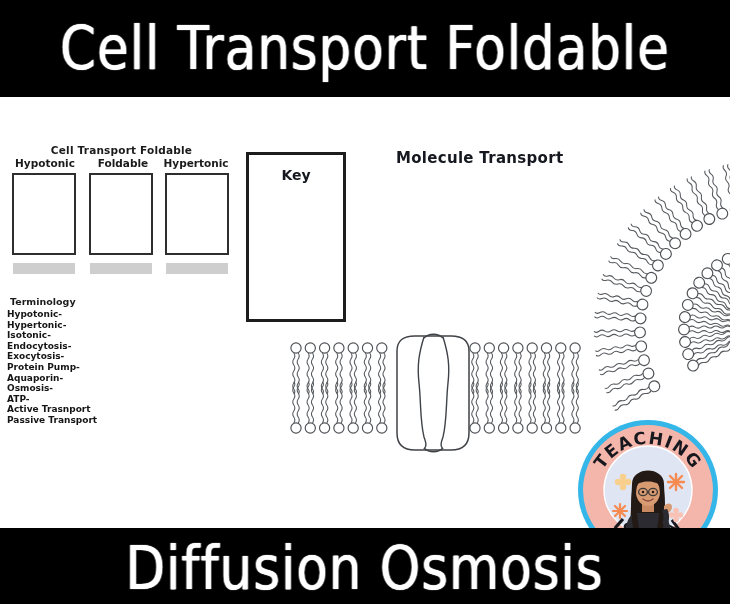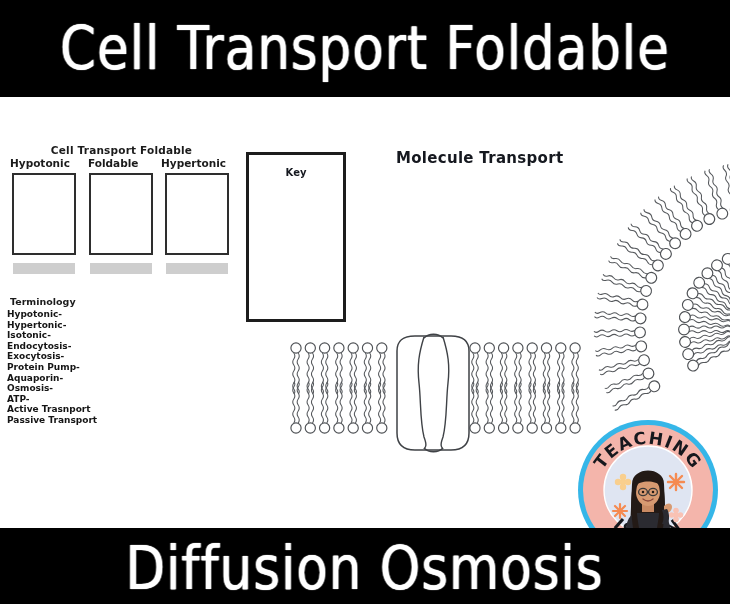--- a/index.html
+++ b/index.html
@@ -69,20 +69,21 @@
     text-align:center;
     font-size:10.5px;
     font-weight:bold;
     color:#1b1b1b;
     letter-spacing:0.2px;
   }
   .col-label{
     position:absolute;
     top:60px;
     width:70px;
+    text-align:center;
     font-size:10.5px;
     font-weight:bold;
     color:#1b1b1b;
   }
   .fold-box{
     position:absolute;
     top:76px;
     width:64px;
     height:82px;
     border:2px solid #2e2e2e;
@@ -143,21 +144,21 @@
     border:3px solid #1d1d1d;
     background:#ffffff;
     box-sizing:border-box;
   }
   #key-label{
     position:absolute;
     left:0;
     top:12px;
     width:100%;
     text-align:center;
-    font-size:10px;
+    font-size:14px;
     font-weight:bold;
     color:#15181f;
   }
 
   
   #molecule-title{
     position:absolute;
     left:396px;
     top:52px;
     font-size:15px;

